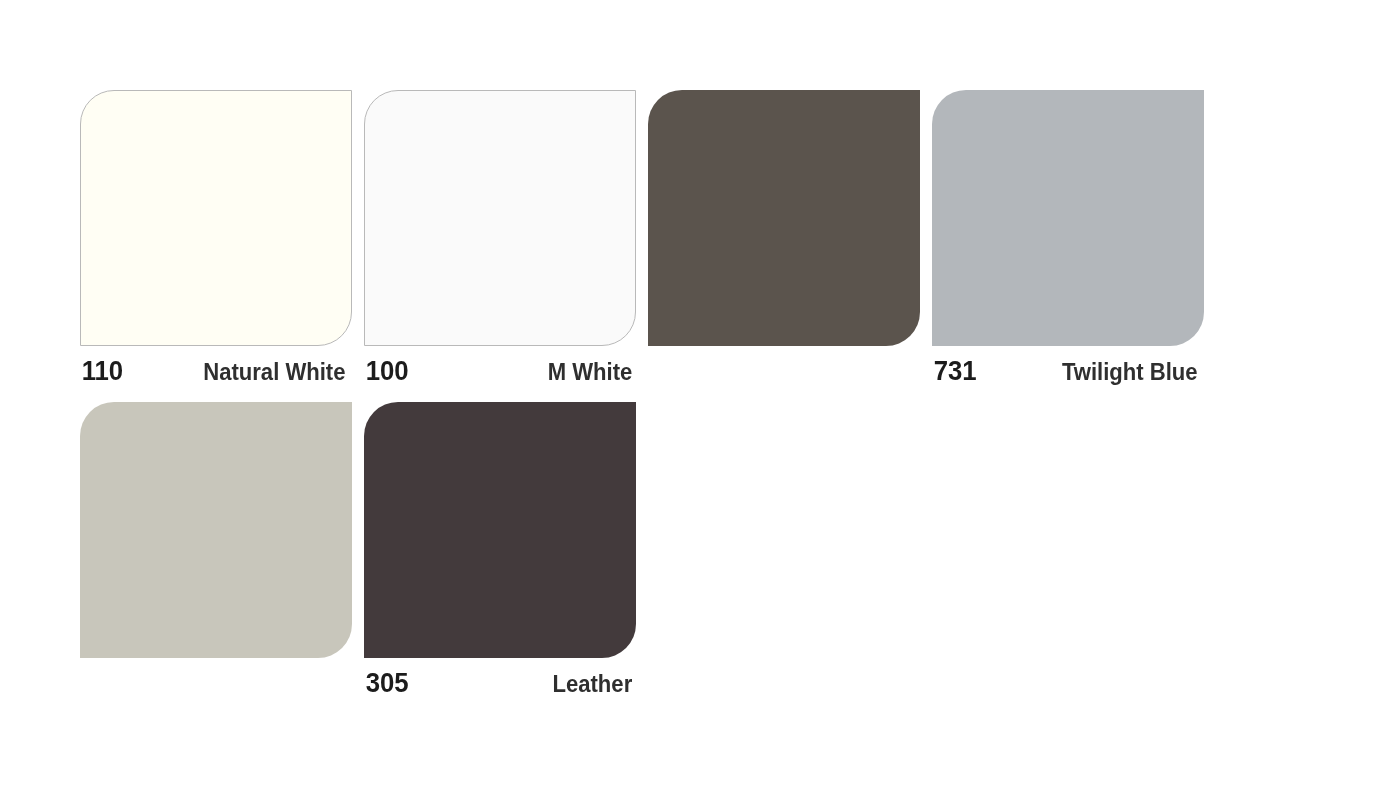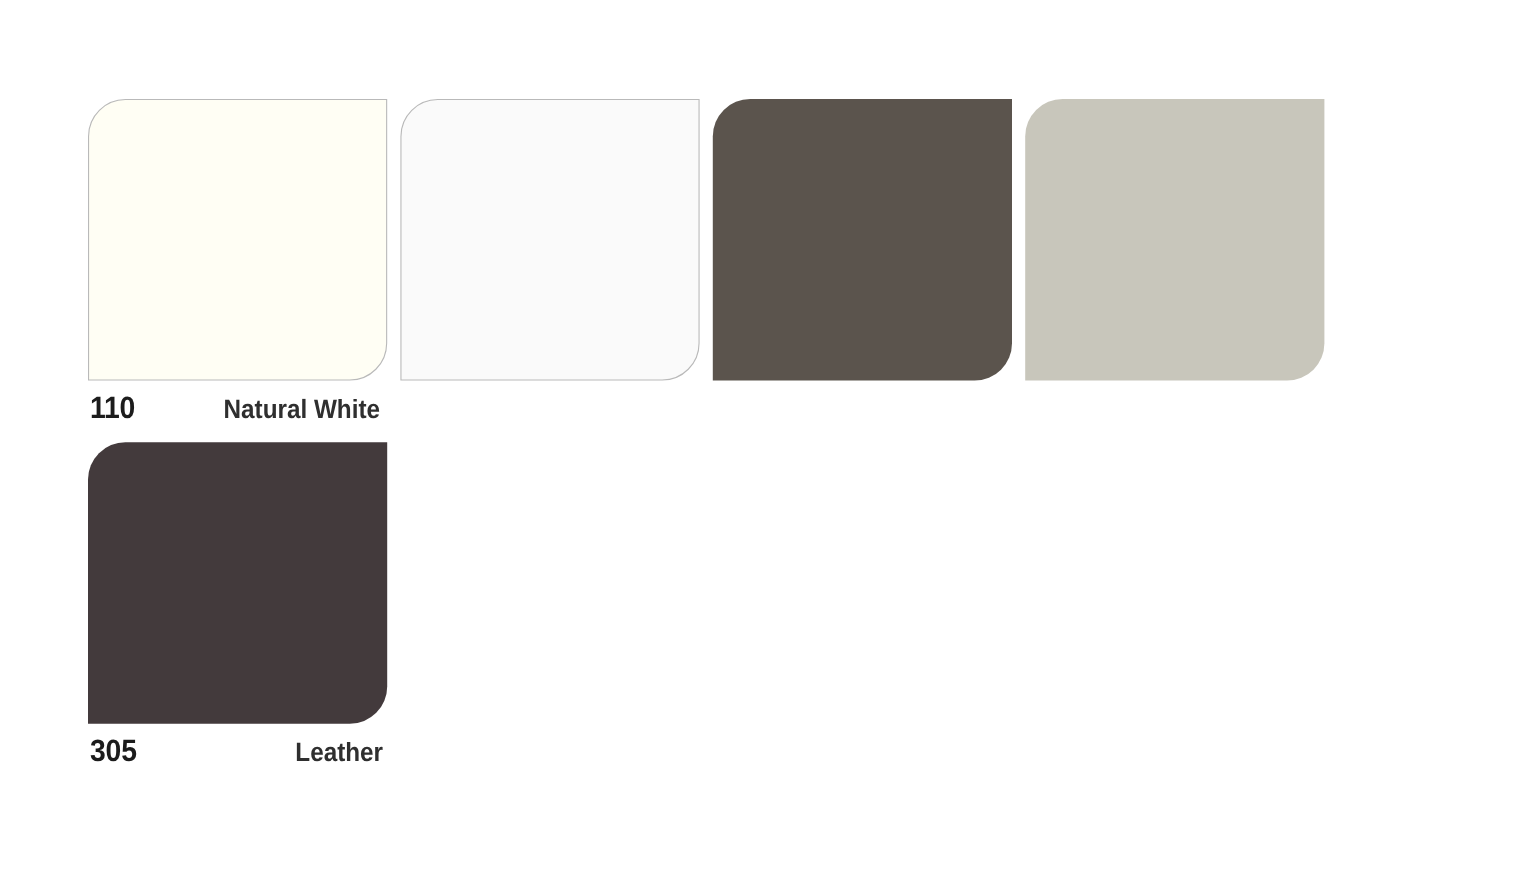--- a/index.html
+++ b/index.html
@@ -89,23 +89,34 @@
   <div class="swatch-grid">
       <div class="swatch-cell">
         <div class="swatch-chip has-outline" style="background: rgb(255, 254, 244); border-color: rgb(185, 185, 185);"></div>
         <div class="swatch-caption">
           <span class="swatch-code">110</span>
           <span class="swatch-name">Natural White</span>
         </div>
       </div>
       <div class="swatch-cell">
         <div class="swatch-chip has-outline" style="background: rgb(250, 250, 250); border-color: rgb(185, 185, 185);"></div>
+        <div class="swatch-caption">
+          <span class="swatch-code">100</span>
+          <span class="swatch-name">M White</span>
+        </div>
       </div>
       <div class="swatch-cell">
         <div class="swatch-chip" style="background: rgb(91, 84, 77);"></div>
+      </div>
+      <div class="swatch-cell">
+        <div class="swatch-chip" style="background: rgb(179, 183, 187);"></div>
+        <div class="swatch-caption">
+          <span class="swatch-code">731</span>
+          <span class="swatch-name">Twilight Blue</span>
+        </div>
       </div>
       <div class="swatch-cell">
         <div class="swatch-chip" style="background: rgb(200, 198, 187);"></div>
       </div>
       <div class="swatch-cell">
         <div class="swatch-chip" style="background: rgb(67, 58, 60);"></div>
         <div class="swatch-caption">
           <span class="swatch-code">305</span>
           <span class="swatch-name">Leather</span>
         </div>

